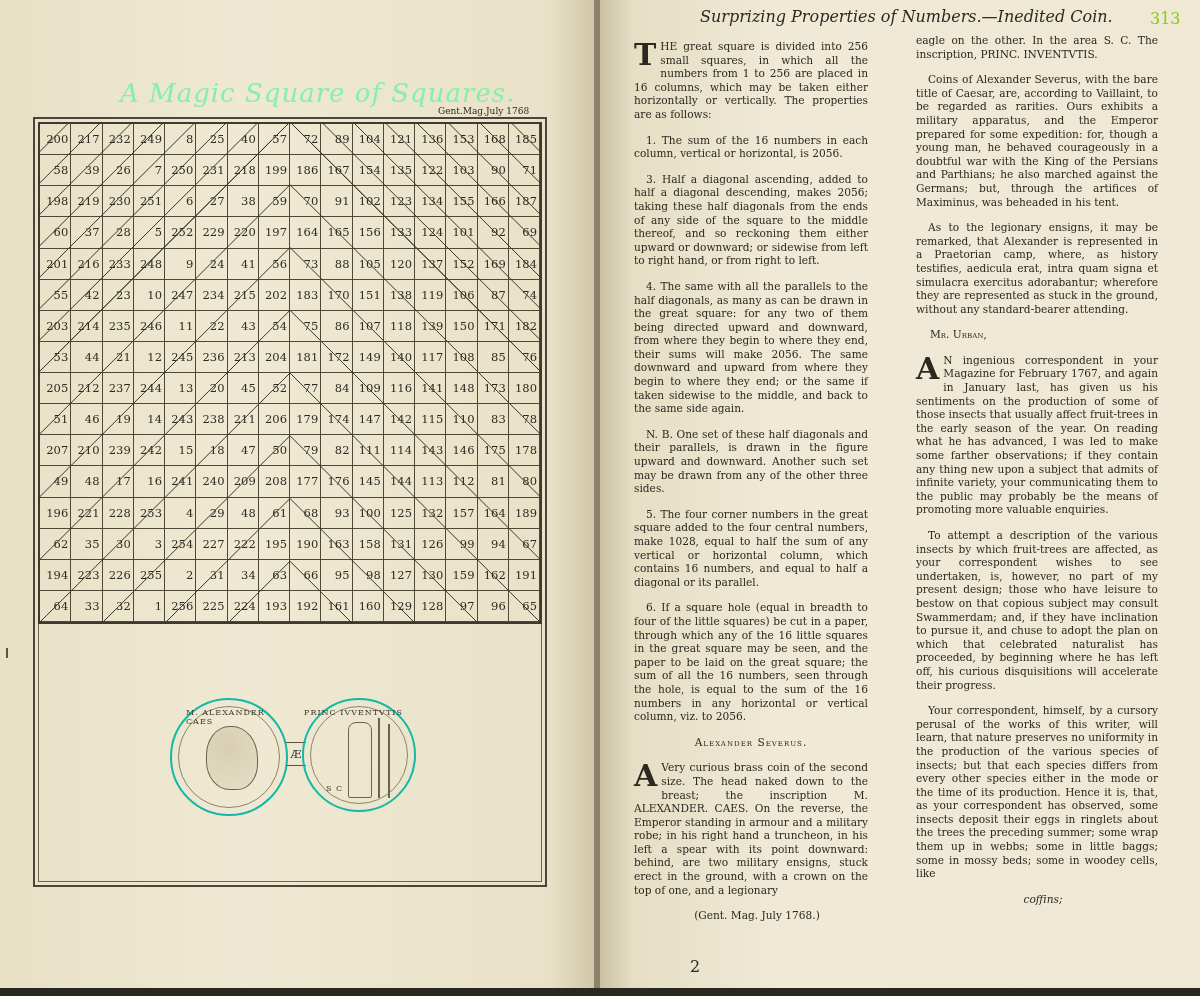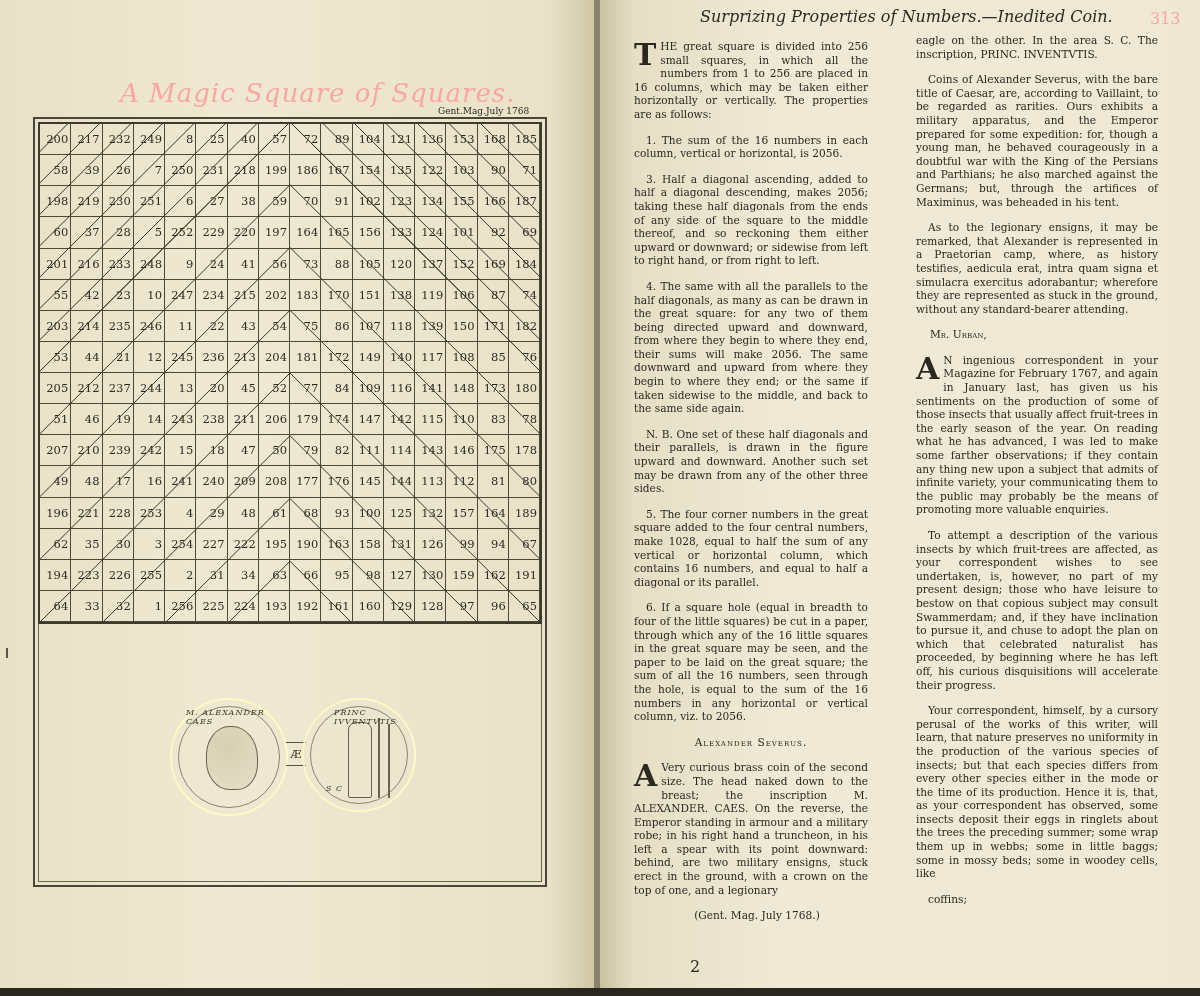--- a/index.html
+++ b/index.html
@@ -3,46 +3,46 @@
 <meta charset="utf-8">
 <style>
   html,body{margin:0;padding:0;}
   body{width:1200px;height:996px;background:#3a3630;position:relative;overflow:hidden;font-family:"DejaVu Serif",serif;}
   .page{position:absolute;top:0;height:990px;background:#ece6cf;}
   .left-page{left:0;width:596px;background:linear-gradient(90deg,#e8e1c6 0%,#efe9d3 40%,#e9e2c8 92%,#cfc6a6 100%);}
   .right-page{left:598px;width:602px;background:linear-gradient(90deg,#c9c0a0 0%,#e6dfc5 6%,#efe9d6 30%,#eee8d4 100%);}
   .gutter{position:absolute;left:594px;top:0;width:6px;height:996px;background:#8a826a;}
   .bottom-edge{position:absolute;left:0;top:988px;width:1200px;height:8px;background:#2a2620;}
 
-  .plate-title{position:absolute;left:120px;top:78px;font-family:"DejaVu Serif",serif;font-style:italic;font-size:26px;color:#fca5a5;letter-spacing:1px;}
+  .plate-title{position:absolute;left:120px;top:78px;font-family:"DejaVu Serif",serif;font-style:italic;font-size:26px;color:#86efac;letter-spacing:1px;}
   .plate-credit{position:absolute;left:438px;top:106px;font-family:"DejaVu Serif",serif;font-size:9px;color:#2c2a22;}
 
   .plate-frame{position:absolute;left:33px;top:117px;width:514px;height:770px;border:2px solid #4a463a;box-sizing:border-box;}
   .plate-inner{position:absolute;left:38px;top:122px;width:504px;height:760px;border:1px solid #6a6552;box-sizing:border-box;}
 
   .magic-grid{position:absolute;left:38px;top:122px;width:504px;height:502px;display:grid;grid-template-columns:repeat(16,1fr);grid-template-rows:repeat(16,1fr);border:2px solid #3e3a30;box-sizing:border-box;}
   .cell{border-right:1px solid #4d4838;border-bottom:1px solid #4d4838;font-family:"DejaVu Serif",serif;font-size:11.5px;color:#2d2a22;display:flex;align-items:center;justify-content:flex-end;padding-right:2px;box-sizing:border-box;white-space:nowrap;overflow:hidden;}
   .diag-svg{position:absolute;left:38px;top:122px;width:504px;height:502px;pointer-events:none;}
 
   .coin-area{position:absolute;left:38px;top:626px;width:504px;height:256px;}
-  .coin{position:absolute;border:2px solid #fef9c3;border-radius:50%;box-sizing:border-box;font-style:italic;}
+  .coin{position:absolute;border:2px solid #14b8a6;border-radius:50%;box-sizing:border-box;}
   .coin-obverse{left:132px;top:72px;width:118px;height:118px;}
   .coin-reverse{left:264px;top:72px;width:114px;height:114px;}
   .coin-ring{position:absolute;left:6px;top:6px;right:6px;bottom:6px;border:1px solid #8a8370;border-radius:50%;}
   .coin-legend{position:absolute;font-size:8px;color:#3a362b;letter-spacing:1px;}
   .coin-link{position:absolute;left:248px;top:116px;width:20px;height:22px;border-top:1px solid #5a5444;border-bottom:1px solid #5a5444;display:flex;align-items:center;justify-content:center;font-size:11px;color:#2d2a22;}
   .head-shape{position:absolute;left:34px;top:26px;width:50px;height:62px;border-radius:45% 50% 40% 45%;border:1px solid #6a6350;background:radial-gradient(circle at 40% 30%,#d8cfb2,#e6dfc6);}
   .figure-shape{position:absolute;left:44px;top:22px;width:22px;height:74px;border:1px solid #6a6350;border-radius:8px 8px 2px 2px;}
   .standard{position:absolute;left:74px;top:18px;width:2px;height:80px;background:#6a6350;}
   .standard2{position:absolute;left:84px;top:24px;width:2px;height:74px;background:#6a6350;}
 
   .left-margin-mark{position:absolute;left:6px;top:648px;width:2px;height:10px;background:#5a5444;}
 
   .running-head{position:absolute;left:700px;top:7px;font-family:"DejaVu Serif",serif;font-style:italic;font-size:16px;color:#2c2a22;}
-  .page-number{position:absolute;left:1150px;top:9px;font-family:"DejaVu Serif",serif;font-size:16px;color:#fca5a5;}
+  .page-number{position:absolute;left:1150px;top:9px;font-family:"DejaVu Serif",serif;font-size:16px;color:#84cc16;}
 
   .col{position:absolute;font-family:"DejaVu Serif",serif;font-size:10.6px;line-height:13.6px;color:#2b2820;text-align:justify;}
   .col-left{left:622px;top:36px;width:258px;}
   .col-right{left:904px;top:22px;width:266px;}
   .col p{margin:12px;text-indent:12px;}
   .col .noindent{text-indent:0;}
   .col .italic-head{font-style:italic;text-indent:0;padding-left:10px;}
   .col .caps-head{text-align:center;text-indent:0;font-variant:small-caps;letter-spacing:1px;margin:4px 0 2px 0;}
   .dropcap{float:left;font-size:30px;line-height:26px;margin:2px 4px 0 0;font-weight:bold;}
   .signature{text-align:center;text-indent:0;margin-top:2px;}
@@ -359,21 +359,21 @@
     <div class="coin-ring"></div>
     <div class="head-shape"></div>
     <div class="coin-legend" style="left:14px;top:8px;">M. ALEXANDER CAES</div>
   </div>
   <div class="coin-link">Æ</div>
   <div class="coin coin-reverse">
     <div class="coin-ring"></div>
     <div class="figure-shape"></div>
     <div class="standard"></div>
     <div class="standard2"></div>
-    <div class="coin-legend" style="left:30px;top:8px;">PRINC IVVENTVTIS</div>
+    <div class="coin-legend" style="left:0;top:8px;">PRINC IVVENTVTIS</div>
     <div class="coin-legend" style="left:22px;top:84px;">S C</div>
   </div>
 </div>
 <div class="left-margin-mark"></div>
 
 <div class="running-head">Surprizing Properties of Numbers.—Inedited Coin.</div>
 <div class="page-number">313</div>
 
 <div class="col col-left">
   <p class="noindent" style="margin-top:4px;">
@@ -396,16 +396,16 @@
 <div class="col col-right">
   <p class="noindent">eagle on the other. In the area S. C. The inscription, PRINC. INVENTVTIS.</p>
   <p>Coins of Alexander Severus, with the bare title of Caesar, are, according to Vaillaint, to be regarded as rarities. Ours exhibits a military apparatus, and the Emperor prepared for some expedition: for, though a young man, he behaved courageously in a doubtful war with the King of the Persians and Parthians; he also marched against the Germans; but, through the artifices of Maximinus, was beheaded in his tent.</p>
   <p>As to the legionary ensigns, it may be remarked, that Alexander is represented in a Praetorian camp, where, as history testifies, aedicula erat, intra quam signa et simulacra exercitus adorabantur; wherefore they are represented as stuck in the ground, without any standard-bearer attending.</p>
   <p class="noindent" style="padding-left:14px;margin-top:10px;font-variant:small-caps;">Mr. Urban,</p>
   <p class="noindent">
     <span class="dropcap">A</span><span>N ingenious correspondent in your Magazine for February 1767, and again in January last, has given us his sentiments on the production of some of those insects that usually affect fruit-trees in the early season of the year. On reading what he has advanced, I was led to make some farther observations; if they contain any thing new upon a subject that admits of infinite variety, your communicating them to the public may probably be the means of promoting more valuable enquiries.</span>
   </p>
   <p>To attempt a description of the various insects by which fruit-trees are affected, as your correspondent wishes to see undertaken, is, however, no part of my present design; those who have leisure to bestow on that copious subject may consult Swammerdam; and, if they have inclination to pursue it, and chuse to adopt the plan on which that celebrated naturalist has proceeded, by beginning where he has left off, his curious disquisitions will accelerate their progress.</p>
   <p>Your correspondent, himself, by a cursory perusal of the works of this writer, will learn, that nature preserves no uniformity in the production of the various species of insects; but that each species differs from every other species either in the mode or the time of its production. Hence it is, that, as your correspondent has observed, some insects deposit their eggs in ringlets about the trees the preceding summer; some wrap them up in webbs; some in little baggs; some in mossy beds; some in woodey cells, like</p>
-  <p style="text-align:left;">coffins;</p>
+  <p style="text-align:center;font-style:italic;">coffins;</p>
 </div>
 
 <div class="bottom-edge"></div>
 
 </body></html>

